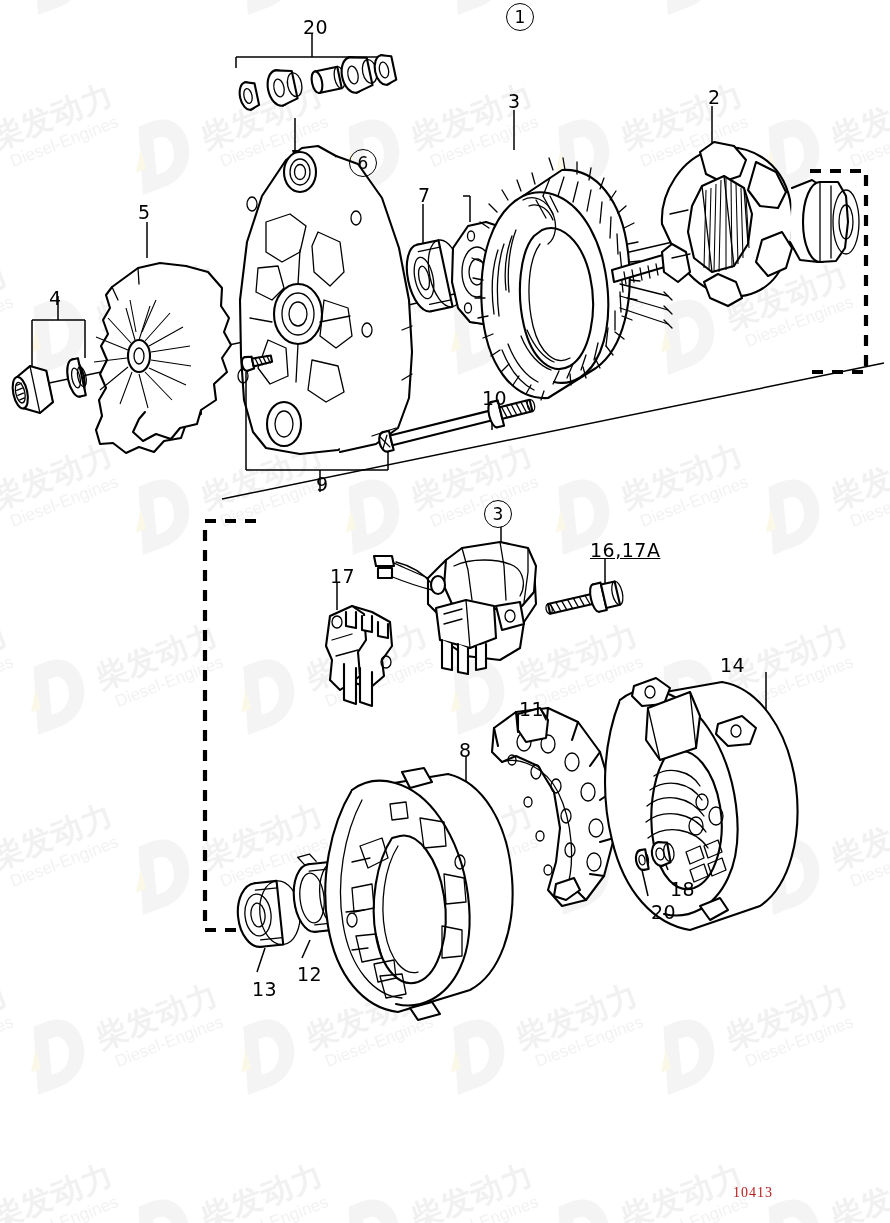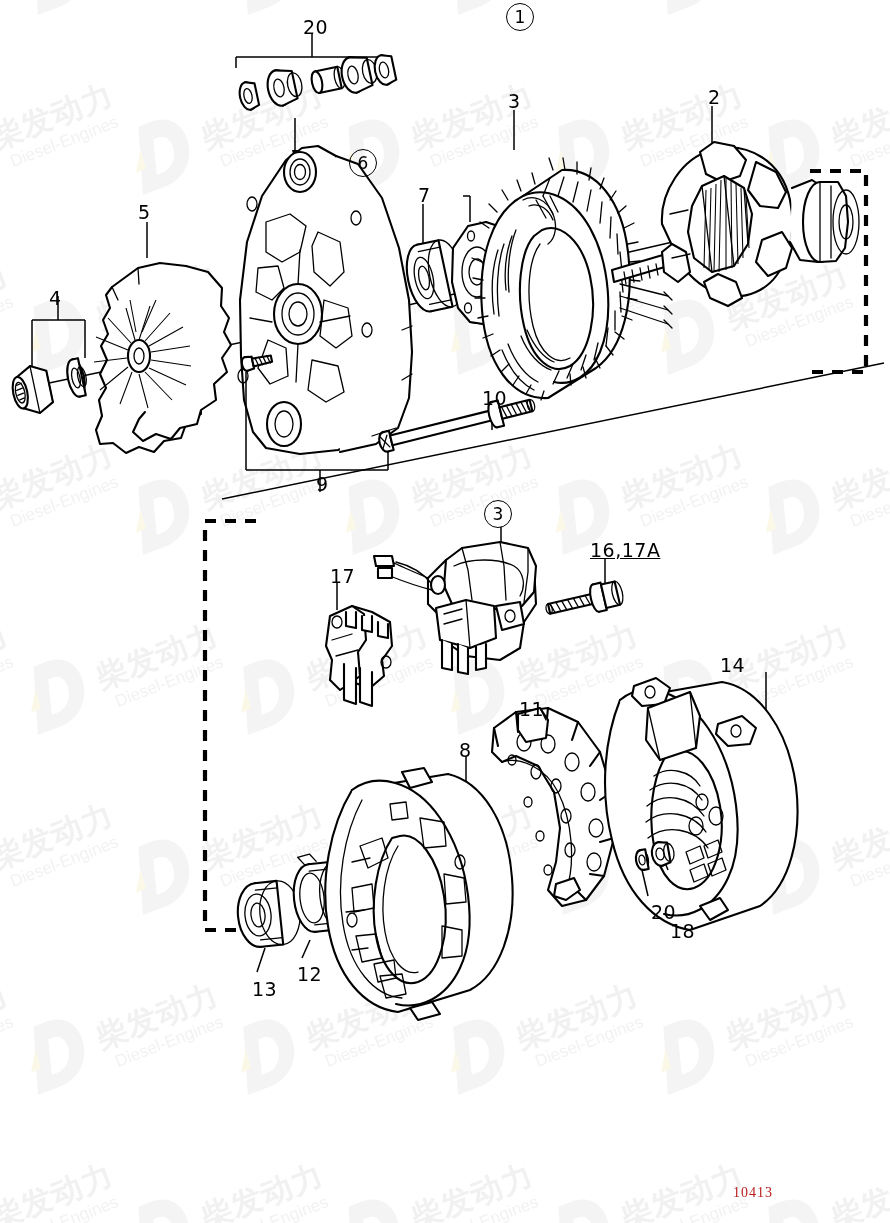--- a/index.html
+++ b/index.html
@@ -866,21 +866,21 @@
       <div class="lbl" style="left: 418px; top: 186px;">7</div>
       <div class="lbl" style="left: 138px; top: 203px;">5</div>
       <div class="lbl" style="left: 49px; top: 289px;">4</div>
       <div class="lbl" style="left: 482px; top: 389px;">10</div>
       <div class="lbl" style="left: 316px; top: 475px;">9</div>
       <div class="lbl" style="left: 590px; top: 541px; text-decoration: underline;">16,17A</div>
       <div class="lbl" style="left: 330px; top: 567px;">17</div>
       <div class="lbl" style="left: 720px; top: 656px;">14</div>
       <div class="lbl" style="left: 519px; top: 700px;">11</div>
       <div class="lbl" style="left: 459px; top: 741px;">8</div>
-      <div class="lbl" style="left: 670px; top: 880px; margin-top: 42px;">18</div>
+      <div class="lbl" style="left: 670px; top: 880px;">18</div>
       <div class="lbl" style="left: 651px; top: 903px;">20</div>
       <div class="lbl" style="left: 297px; top: 965px;">12</div>
       <div class="lbl" style="left: 252px; top: 980px;">13</div>
     </div>
 
   <div class="circnum" style="left:506px;top:3px;">
     <span>1</span>
   </div>
 
   <div class="circnum" style="left:349px;top:149px;">

